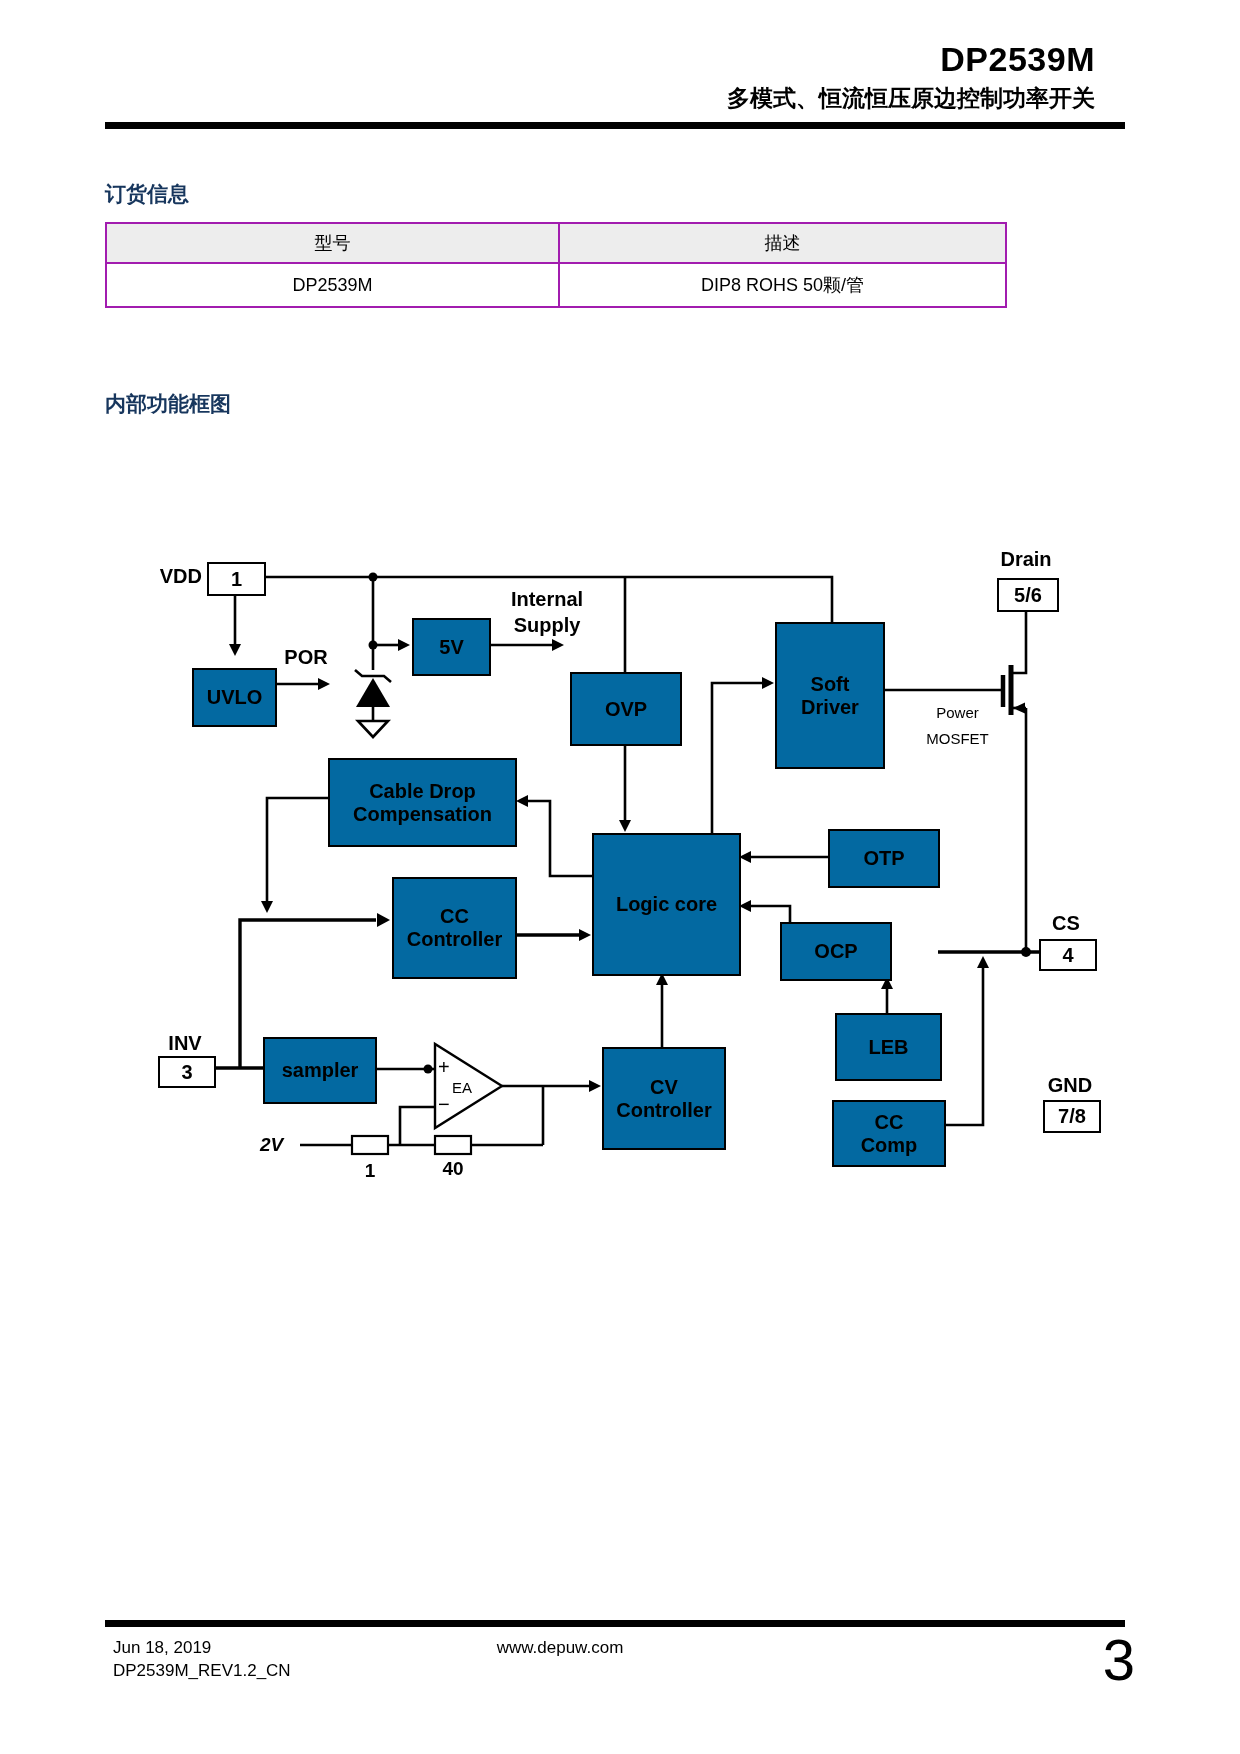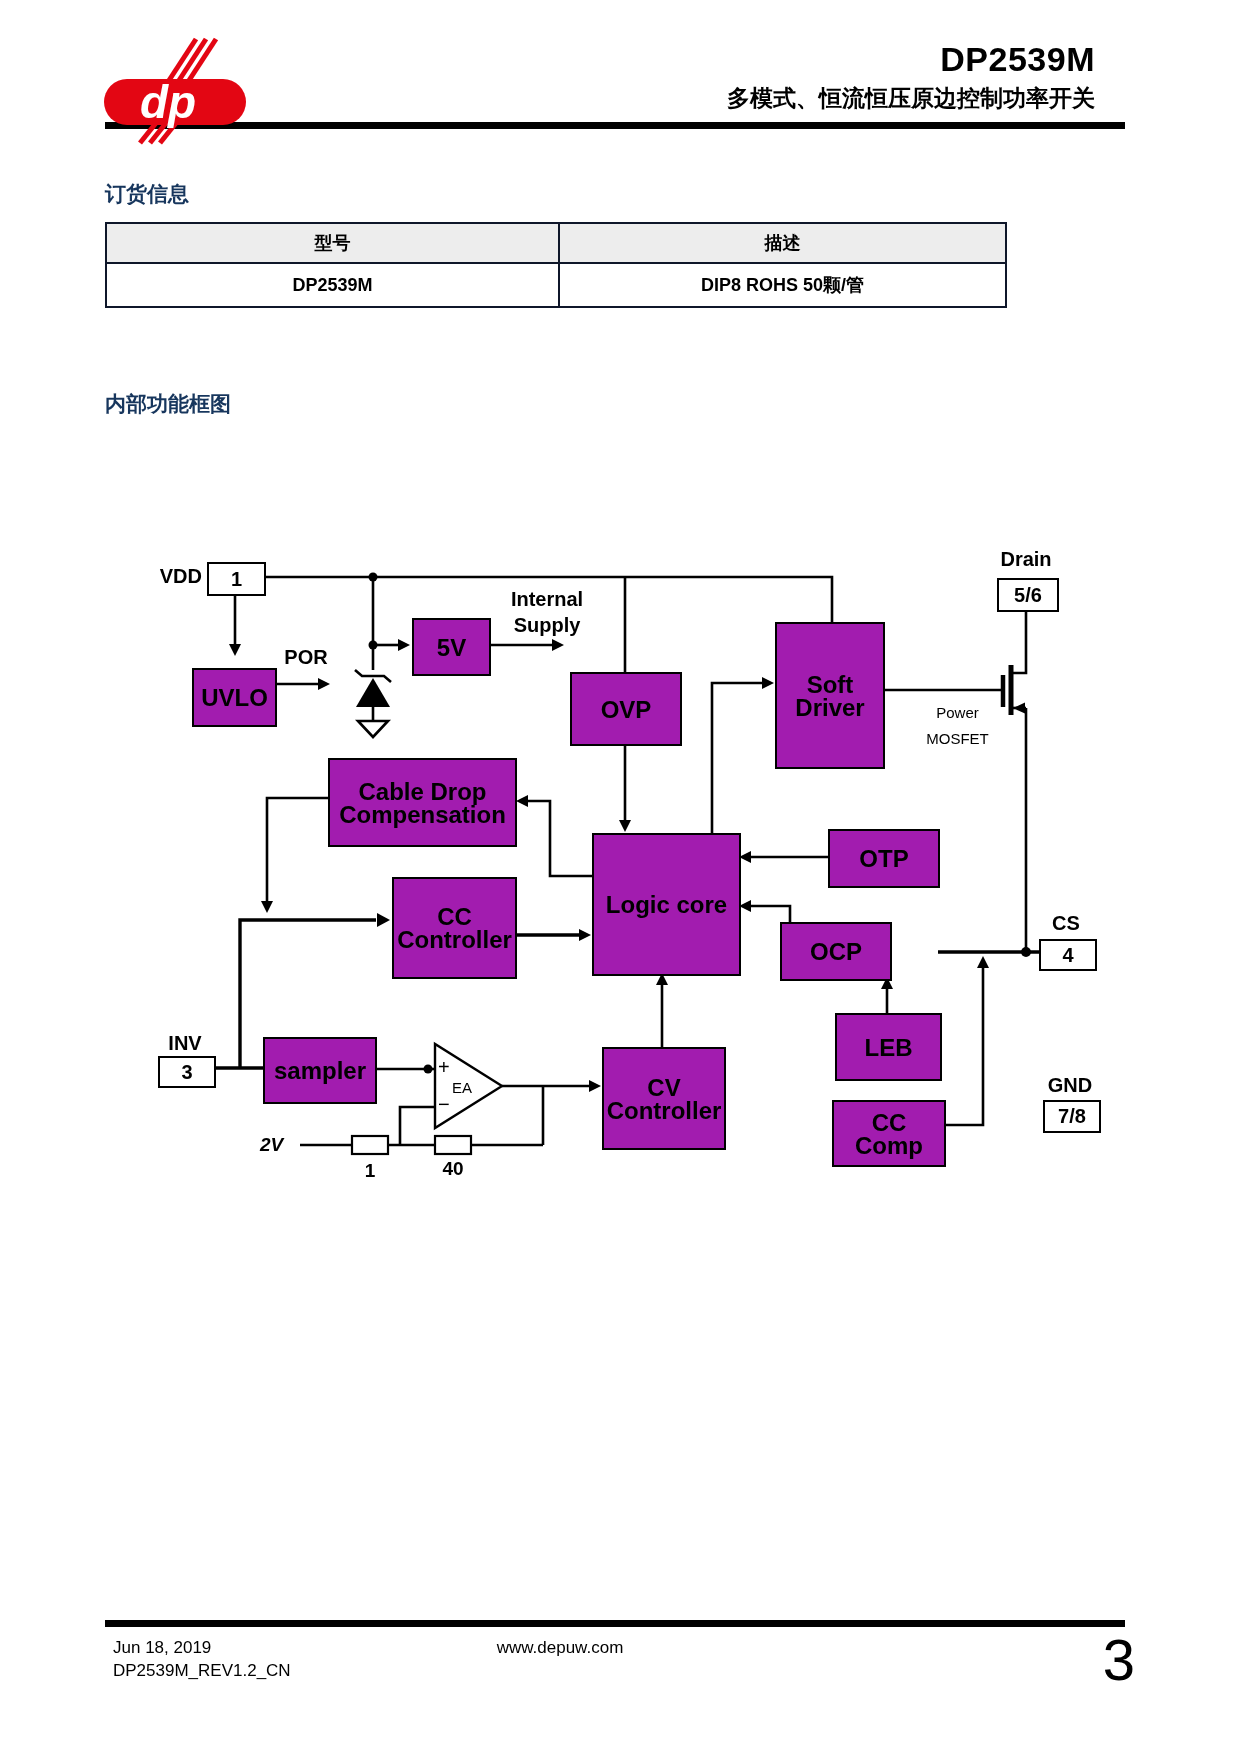--- a/index.html
+++ b/index.html
@@ -9,58 +9,42 @@
   
   .part-title{left:600px;top:40px;width:495px;text-align:right;font-size:34px;font-weight:bold;letter-spacing:.5px;}
   .part-subtitle{left:480px;top:83px;width:615px;text-align:right;font-size:23px;font-weight:bold;}
   .rule{background:#000;height:7px;left:105px;width:1020px;}
   .rule-top{top:122px;}
   .rule-bottom{top:1620px;}
   
   .section-heading{font-size:21px;font-weight:bold;color:#17365D;left:105px;}
   
   table.order{border-collapse:collapse;table-layout:fixed;width:900px;}
-  table.order th,table.order td{border:2px solid #0f172a;text-align:center;font-weight:bold;font-size:18px;}
+  table.order th,table.order td{border:2px solid #a21caf;text-align:center;font-weight:normal;font-size:18px;}
   table.order th{background:#EDEDED;height:36px;}
   table.order td{height:40px;background:#fff;}
   
   svg.wires{left:0;top:0;z-index:1;pointer-events:none;}
-  .blk{z-index:2;background:#a21caf;border:2.5px solid #000;display:flex;align-items:center;justify-content:center;
-       text-align:center;font-weight:bold;font-size:24px;line-height:23px;white-space:pre-line;}
+  .blk{z-index:2;background:#0369a1;border:2.5px solid #000;display:flex;align-items:center;justify-content:center;
+       text-align:center;font-weight:bold;font-size:20px;line-height:23px;white-space:pre-line;}
   .pinbox{z-index:2;background:#fff;border:2.5px solid #000;display:flex;align-items:center;justify-content:center;
        font-weight:bold;font-size:20px;}
   .dlabel{z-index:3;font-weight:bold;font-size:20px;line-height:26px;white-space:pre-line;}
   .dlabel-light{z-index:3;font-weight:normal;font-size:15px;line-height:26px;white-space:pre-line;}
   .center{text-align:center;}
   .right{text-align:right;}
   
   .foot-small{font-size:17px;line-height:22px;}
   .foot-page{font-size:58px;font-weight:normal;}
 </style>
 </head>
 <body>
 
 <div id="page">
 
-  <div class="abs" style="left:100px;top:35px;width:170px;height:110px;z-index:2;">
-    <svg width="170" height="110" viewBox="0 0 170 110">
-      <g stroke="#E30613" stroke-width="5">
-        <line x1="66" y1="50" x2="96" y2="4"></line>
-        <line x1="76" y1="50" x2="106" y2="4"></line>
-        <line x1="86" y1="50" x2="116" y2="4"></line>
-      </g>
-      <g stroke="#E30613" stroke-width="5">
-        <line x1="56" y1="88" x2="40" y2="108"></line>
-        <line x1="66" y1="88" x2="50" y2="108"></line>
-        <line x1="76" y1="88" x2="60" y2="108"></line>
-      </g>
-      <rect x="4" y="44" width="142" height="46" rx="23" fill="#E30613"></rect>
-      <text x="40" y="83" fill="#ffffff" font-size="46" font-weight="bold" font-style="italic" font-family="Liberation Sans, sans-serif">dp</text>
-    </svg>
-  </div>
 
   <div class="abs part-title">DP2539M</div>
   <div class="abs part-subtitle">多模式、恒流恒压原边控制功率开关</div>
   <div class="abs rule rule-top"></div>
 
   <div class="abs section-heading" style="top:180px;">订货信息</div>
 
   <div class="abs" style="left:105px;top:222px;z-index:2;">
     <table class="order">
       <colgroup>

